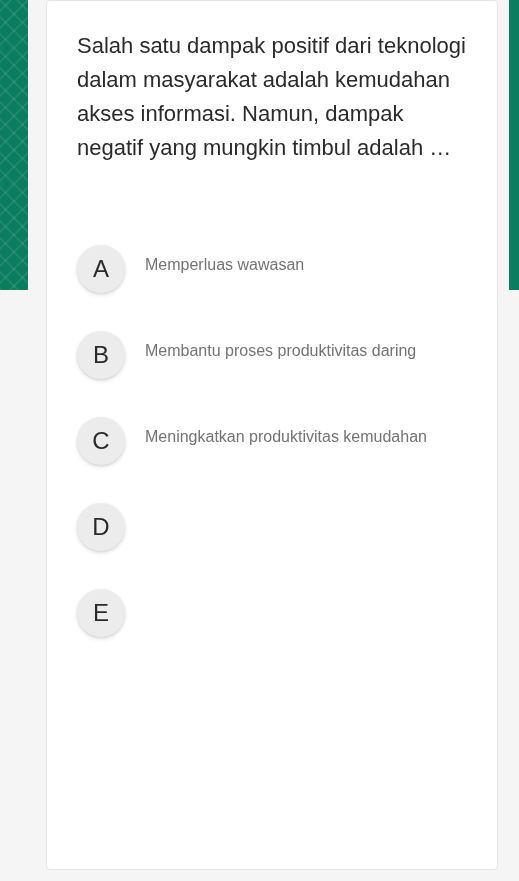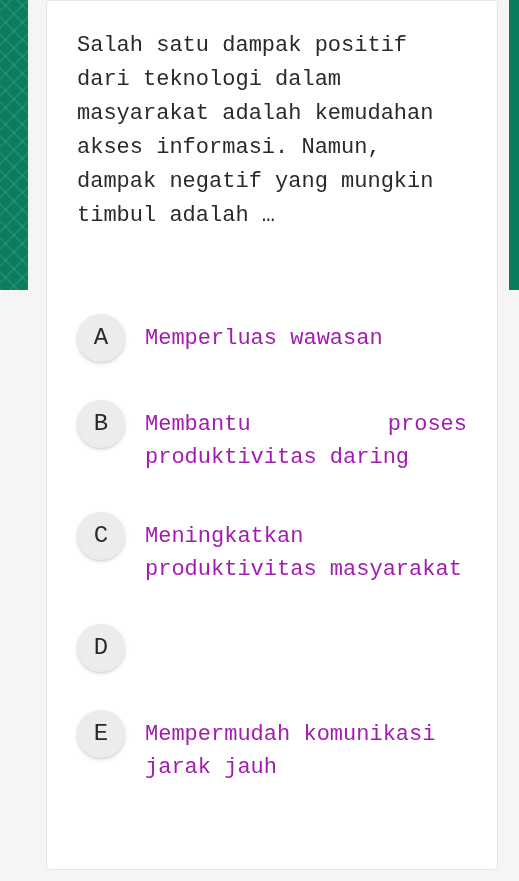--- a/index.html
+++ b/index.html
@@ -1,15 +1,15 @@
 <!DOCTYPE html>
 <html><head>
   <meta charset="utf-8">
   <style>
-    * { margin: 0; padding: 0; box-sizing: border-box; font-family: Liberation Mono, monospace; }
+    * { margin: 0; padding: 0; box-sizing: border-box; }
     body {
       font-family: 'Segoe UI', -apple-system, BlinkMacSystemFont, sans-serif;
       background: #f5f5f5;
       width: 519px;
       height: 881px;
       position: relative;
       overflow: hidden;
     }
     .left-decoration {
       position: absolute;
@@ -67,23 +67,23 @@
       background: #ececec;
       box-shadow: 0 2px 4px rgba(0,0,0,0.12), 0 1px 2px rgba(0,0,0,0.08);
       display: flex;
       align-items: center;
       justify-content: center;
       font-size: 24px;
       font-weight: 400;
       color: #2a2a2a;
     }
     .option-text {
-      font-size: 22px;
+      font-size: 16px;
       line-height: 1.5;
-      color: #a21caf;
+      color: #737373;
       padding-top: 8px;
       flex: 1;
     }
     .option-text.justify {
       text-align: justify;
     }
   </style>
 </head>
 <body>
 
@@ -97,23 +97,22 @@
     <div class="option">
       <div class="option-letter">A</div>
       <div class="option-text">Memperluas wawasan</div>
     </div>
     <div class="option">
       <div class="option-letter">B</div>
       <div class="option-text justify">Membantu proses produktivitas daring</div>
     </div>
     <div class="option">
       <div class="option-letter">C</div>
-      <div class="option-text">Meningkatkan produktivitas masyarakat</div>
+      <div class="option-text">Meningkatkan produktivitas kemudahan</div>
     </div>
     <div class="option">
       <div class="option-letter">D</div>
     </div>
     <div class="option">
       <div class="option-letter">E</div>
-      <div class="option-text">Mempermudah komunikasi jarak jauh</div>
     </div>
   </div>
 </div>
 
 </body></html>

